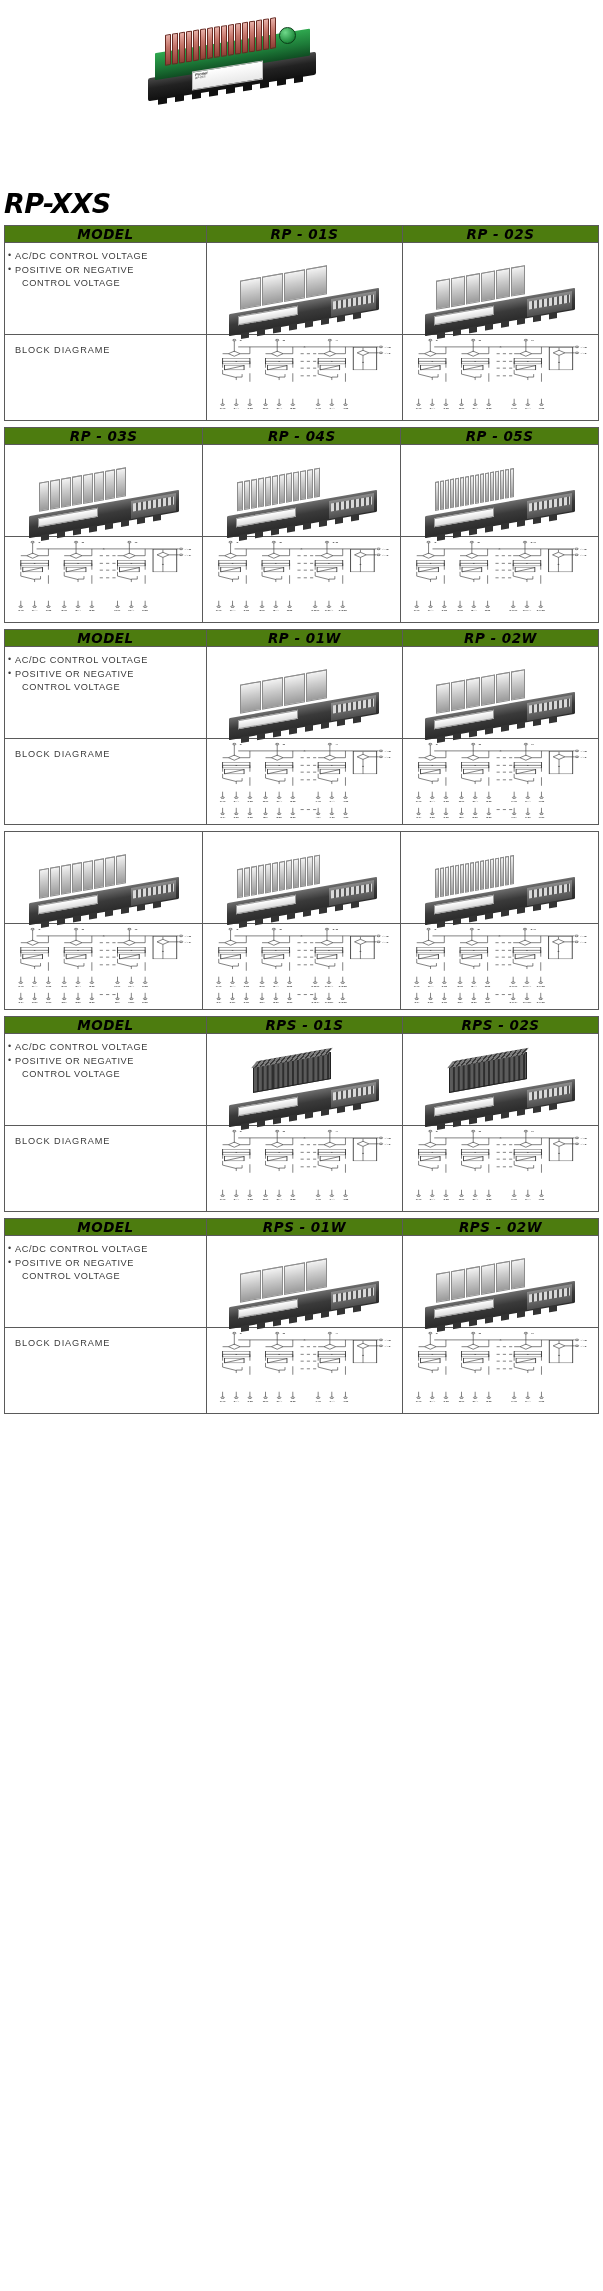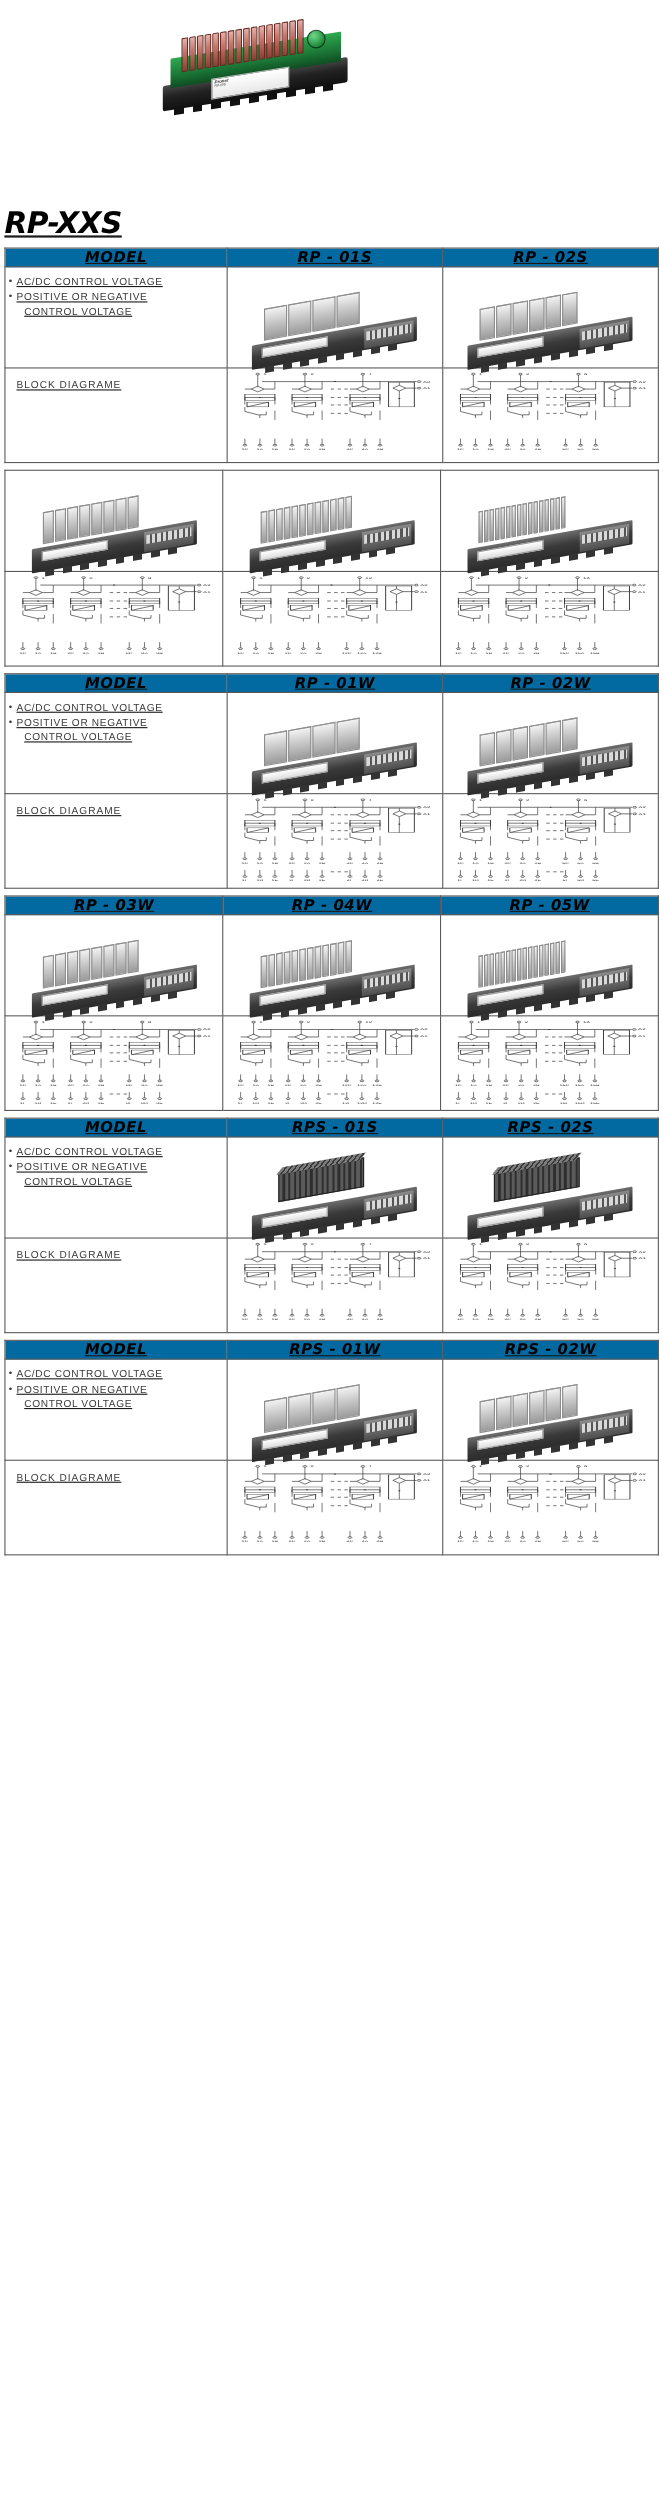--- a/index.html
+++ b/index.html
@@ -6,21 +6,21 @@
   * { box-sizing: border-box; }
   html, body {
     margin: 0; padding: 0;
     background: #ffffff;
   }
   body {
     width: 603px;
     font-family: "Liberation Sans", sans-serif;
     color: #1a1a1a;
   }
-  .page { width: 506px; position: relative; text-decoration: underline; }
+  .page { width: 506px; position: relative; }
 
   
   .hero {
     width: 603px;
     height: 180px;
     position: relative;
     overflow: hidden;
   }
   .hero-unit {
     position: absolute;
@@ -98,21 +98,21 @@
   }
   .hdr {
     text-align: center;
     font-family: "DejaVu Sans", sans-serif;
     font-style: italic;
     font-weight: 900;
     font-size: 13.5px;
     letter-spacing: 0.5px;
     padding: 4px 0 5px 0;
     color: #000;
-    background: #0369a1;
+    background: #4d7c0f;
   }
   .bullets {
     padding: 7px 6px 4px 10px;
     font-size: 9.2px;
     line-height: 13px;
     letter-spacing: 0.6px;
     color: #3a3a3a;
   }
   .bullets li { list-style: none; position: relative; margin-bottom: 1px; }
   .bullets ul { margin: 0; padding: 0; }
@@ -497,20 +497,25 @@
           </tr>
         </tbody>
       </table>
       <table class="spec" id="rp-xxs-table-2">
         <colgroup>
           <col style="width: 33.4%;">
           <col style="width: 33.3%;">
           <col style="width: 33.3%;">
         </colgroup>
         <tbody>
+          <tr>
+            <th class="hdr">RP - 03S</th>
+            <th class="hdr">RP - 04S</th>
+            <th class="hdr">RP - 05S</th>
+          </tr>
           <tr>
             <td class="photo">
               <div class="pp" title="RP - 03S" style="width: 150px; height: 68px;">
                 <div class="base" style="width: 150px; height: 22px;"></div>
                 <div class="relays">
                   <i style="width: 10px; height: 29px;"></i>
                   <i style="width: 10px; height: 29px;"></i>
                   <i style="width: 10px; height: 29px;"></i>
                   <i style="width: 10px; height: 29px;"></i>
                   <i style="width: 10px; height: 29px;"></i>
@@ -1226,25 +1231,20 @@
           </tr>
         </tbody>
       </table>
       <table class="spec" id="rp-xxw-table-2">
         <colgroup>
           <col style="width: 33.4%;">
           <col style="width: 33.3%;">
           <col style="width: 33.3%;">
         </colgroup>
         <tbody>
-          <tr>
-            <th class="hdr">RP - 03W</th>
-            <th class="hdr">RP - 04W</th>
-            <th class="hdr">RP - 05W</th>
-          </tr>
           <tr>
             <td class="photo">
               <div class="pp" title="RP - 03W" style="width: 150px; height: 68px;">
                 <div class="base" style="width: 150px; height: 22px;"></div>
                 <div class="relays">
                   <i style="width: 10px; height: 29px;"></i>
                   <i style="width: 10px; height: 29px;"></i>
                   <i style="width: 10px; height: 29px;"></i>
                   <i style="width: 10px; height: 29px;"></i>
                   <i style="width: 10px; height: 29px;"></i>

